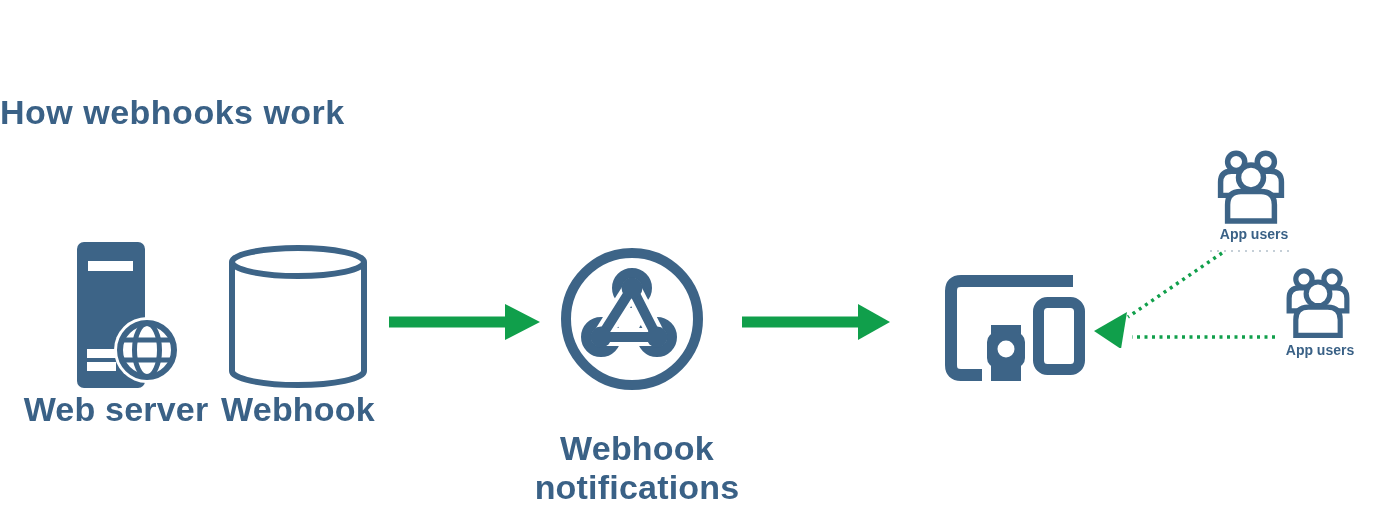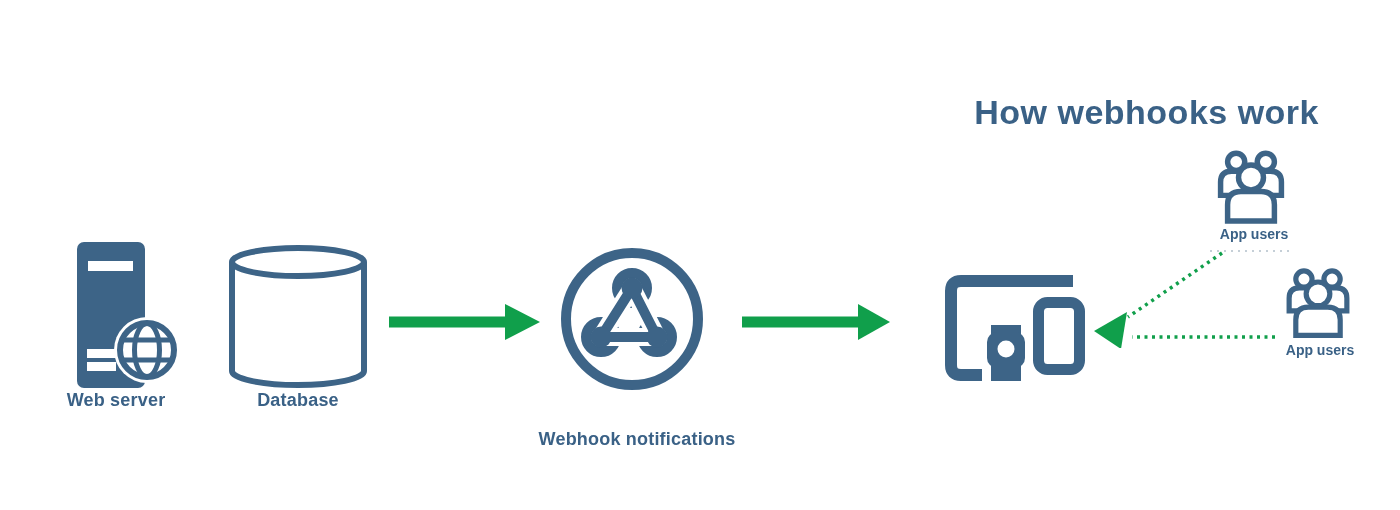--- a/index.html
+++ b/index.html
@@ -13,30 +13,29 @@
   .canvas{
     position:relative;
     width:1400px;height:510px;
     background:var(--bg);
     overflow:hidden;
     font-family:"Liberation Sans","DejaVu Sans",sans-serif;
   }
   .abs{position:absolute;}
   .title{
     left:0;top:93px;width:1310px;
-    text-align:right;
+    text-align:left;
     font-size:34px;font-weight:700;
     color:var(--text-blue);
     letter-spacing:0.5px;
-    margin-left:9px;
   }
   .node-label{
     color:var(--text-blue);
     font-weight:700;
-    font-size:18px;
+    font-size:34px;
     text-align:center;
     letter-spacing:0.2px;
   }
   .node-label.small{font-size:14px;letter-spacing:0;}
   .lbl-webserver{left:16px;top:390px;width:200px;}
   .lbl-database{left:198px;top:390px;width:200px;}
   .lbl-webhook{left:487px;top:390px;width:300px;margin-top:39px;}
   .lbl-smartphone{left:867px;top:390px;width:300px;}
   .lbl-users-top{left:1154px;top:226px;width:200px;}
   .lbl-users-right{left:1220px;top:342px;width:200px;}
@@ -61,21 +60,21 @@
     <line x1="83" y1="130" x2="131" y2="130" stroke="#3D6487" stroke-width="5"></line>
   </svg>
   <div class="abs node-label lbl-webserver">Web server</div>
 
   <svg class="abs" style="left:228px;top:228px;" width="140" height="160" viewBox="0 0 140 160">
     <ellipse cx="70" cy="34" rx="66" ry="14" fill="none" stroke="#3D6487" stroke-width="6"></ellipse>
     <line x1="4" y1="34" x2="4" y2="143" stroke="#3D6487" stroke-width="6"></line>
     <line x1="136" y1="34" x2="136" y2="143" stroke="#3D6487" stroke-width="6"></line>
     <path d="M 4 143 A 66 14 0 0 0 136 143" fill="none" stroke="#3D6487" stroke-width="6"></path>
   </svg>
-  <div class="abs node-label lbl-database">Database</div>
+  <div class="abs node-label lbl-database">Webhook</div>
 
   <svg class="abs" style="left:384px;top:298px;" width="160" height="48" viewBox="0 0 160 48">
     <line x1="5" y1="24" x2="123" y2="24" stroke="#109F4B" stroke-width="11"></line>
     <polygon points="121,6 121,42 156,24" fill="#109F4B"></polygon>
   </svg>
 
   <svg class="abs" style="left:556px;top:243px;" width="152" height="152" viewBox="0 0 152 152">
     <circle cx="76" cy="76" r="66" fill="none" stroke="#3D6487" stroke-width="10"></circle>
     <circle cx="76" cy="45" r="15" fill="none" stroke="#3D6487" stroke-width="10"></circle>
     <circle cx="45" cy="94" r="15" fill="none" stroke="#3D6487" stroke-width="10"></circle>

